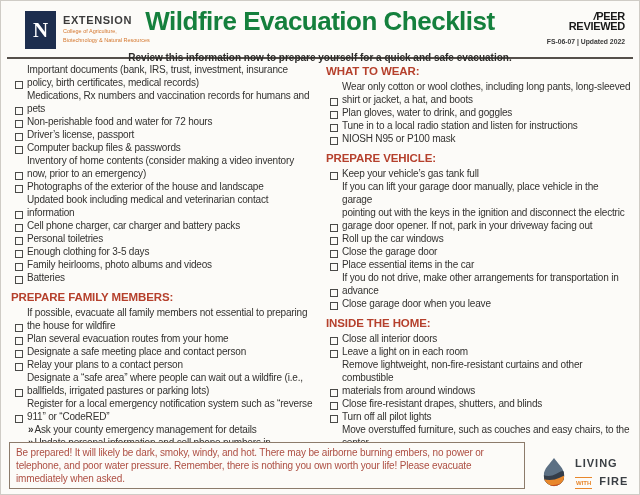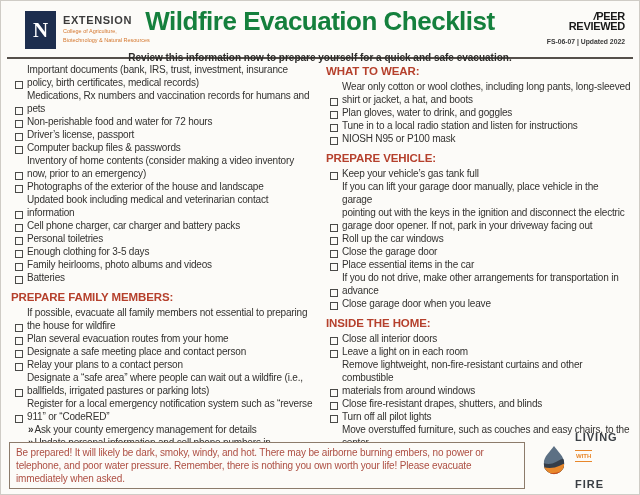--- a/index.html
+++ b/index.html
@@ -34,21 +34,21 @@
   .itxt{font-size:10px;line-height:13px;letter-spacing:-.18px;white-space:pre-line;color:#333230;}
   .subitem{display:flex;align-items:flex-start;padding-left:17px;}
   .chev{flex:none;font-size:10px;line-height:13px;color:#333230;margin-right:1px;font-weight:bold;}
   
   .footer{position:absolute;left:0;right:0;bottom:5px;display:flex;align-items:flex-end;}
   .warn-box{margin-left:8px;width:516px;border:1.5px solid #8c7b6b;padding:3px 6px;box-sizing:border-box;background:#fcfbf8;}
   .warn-text{font-size:10px;line-height:13px;color:#ad4f43;letter-spacing:-.15px;}
   .lwf{display:flex;align-items:center;gap:6px;margin-left:14px;}
   .lwf-text{line-height:10px;}
   .lwf-living{font-size:11px;font-weight:bold;color:#3a3f44;letter-spacing:1px;}
-  .lwf-row2{margin-top:8px;display:flex;align-items:baseline;gap:17px;flex-direction:column;}
+  .lwf-row2{margin-top:8px;display:flex;align-items:baseline;gap:7px;}
   .lwf-with{font-size:6px;font-weight:bold;color:#e8872b;border-top:1px solid #e8872b;border-bottom:1px solid #e8872b;padding:0 1px;}
   .lwf-fire{font-size:11px;font-weight:bold;color:#3a3f44;letter-spacing:1px;}
 </style>
 </head>
 <body>
 
 <div class="page">
 
   <div class="header">
     <div class="uni-logo">

